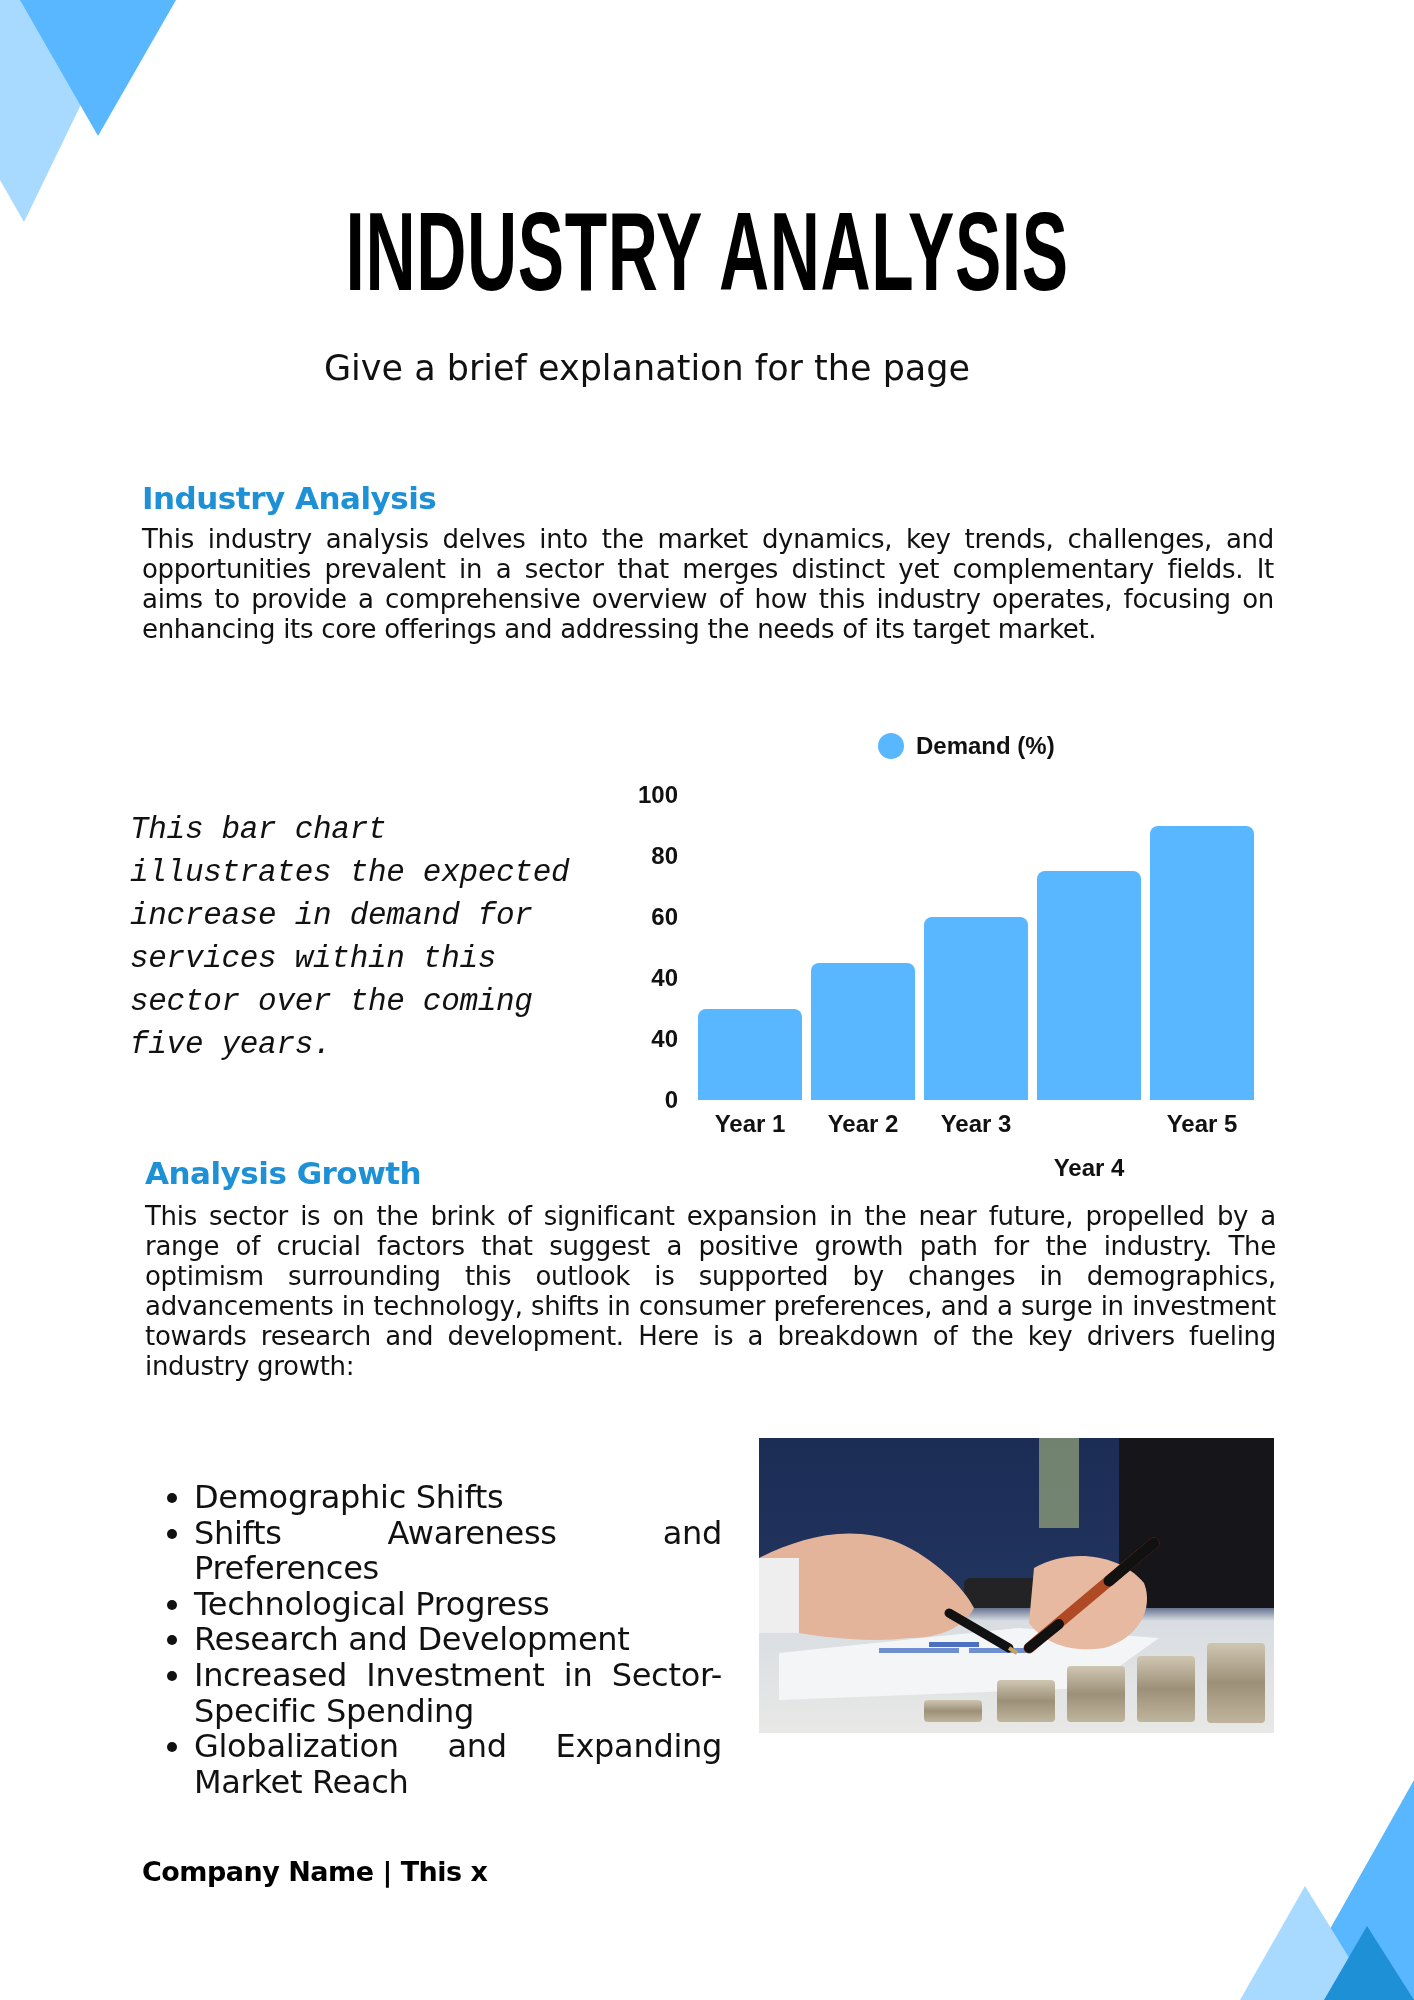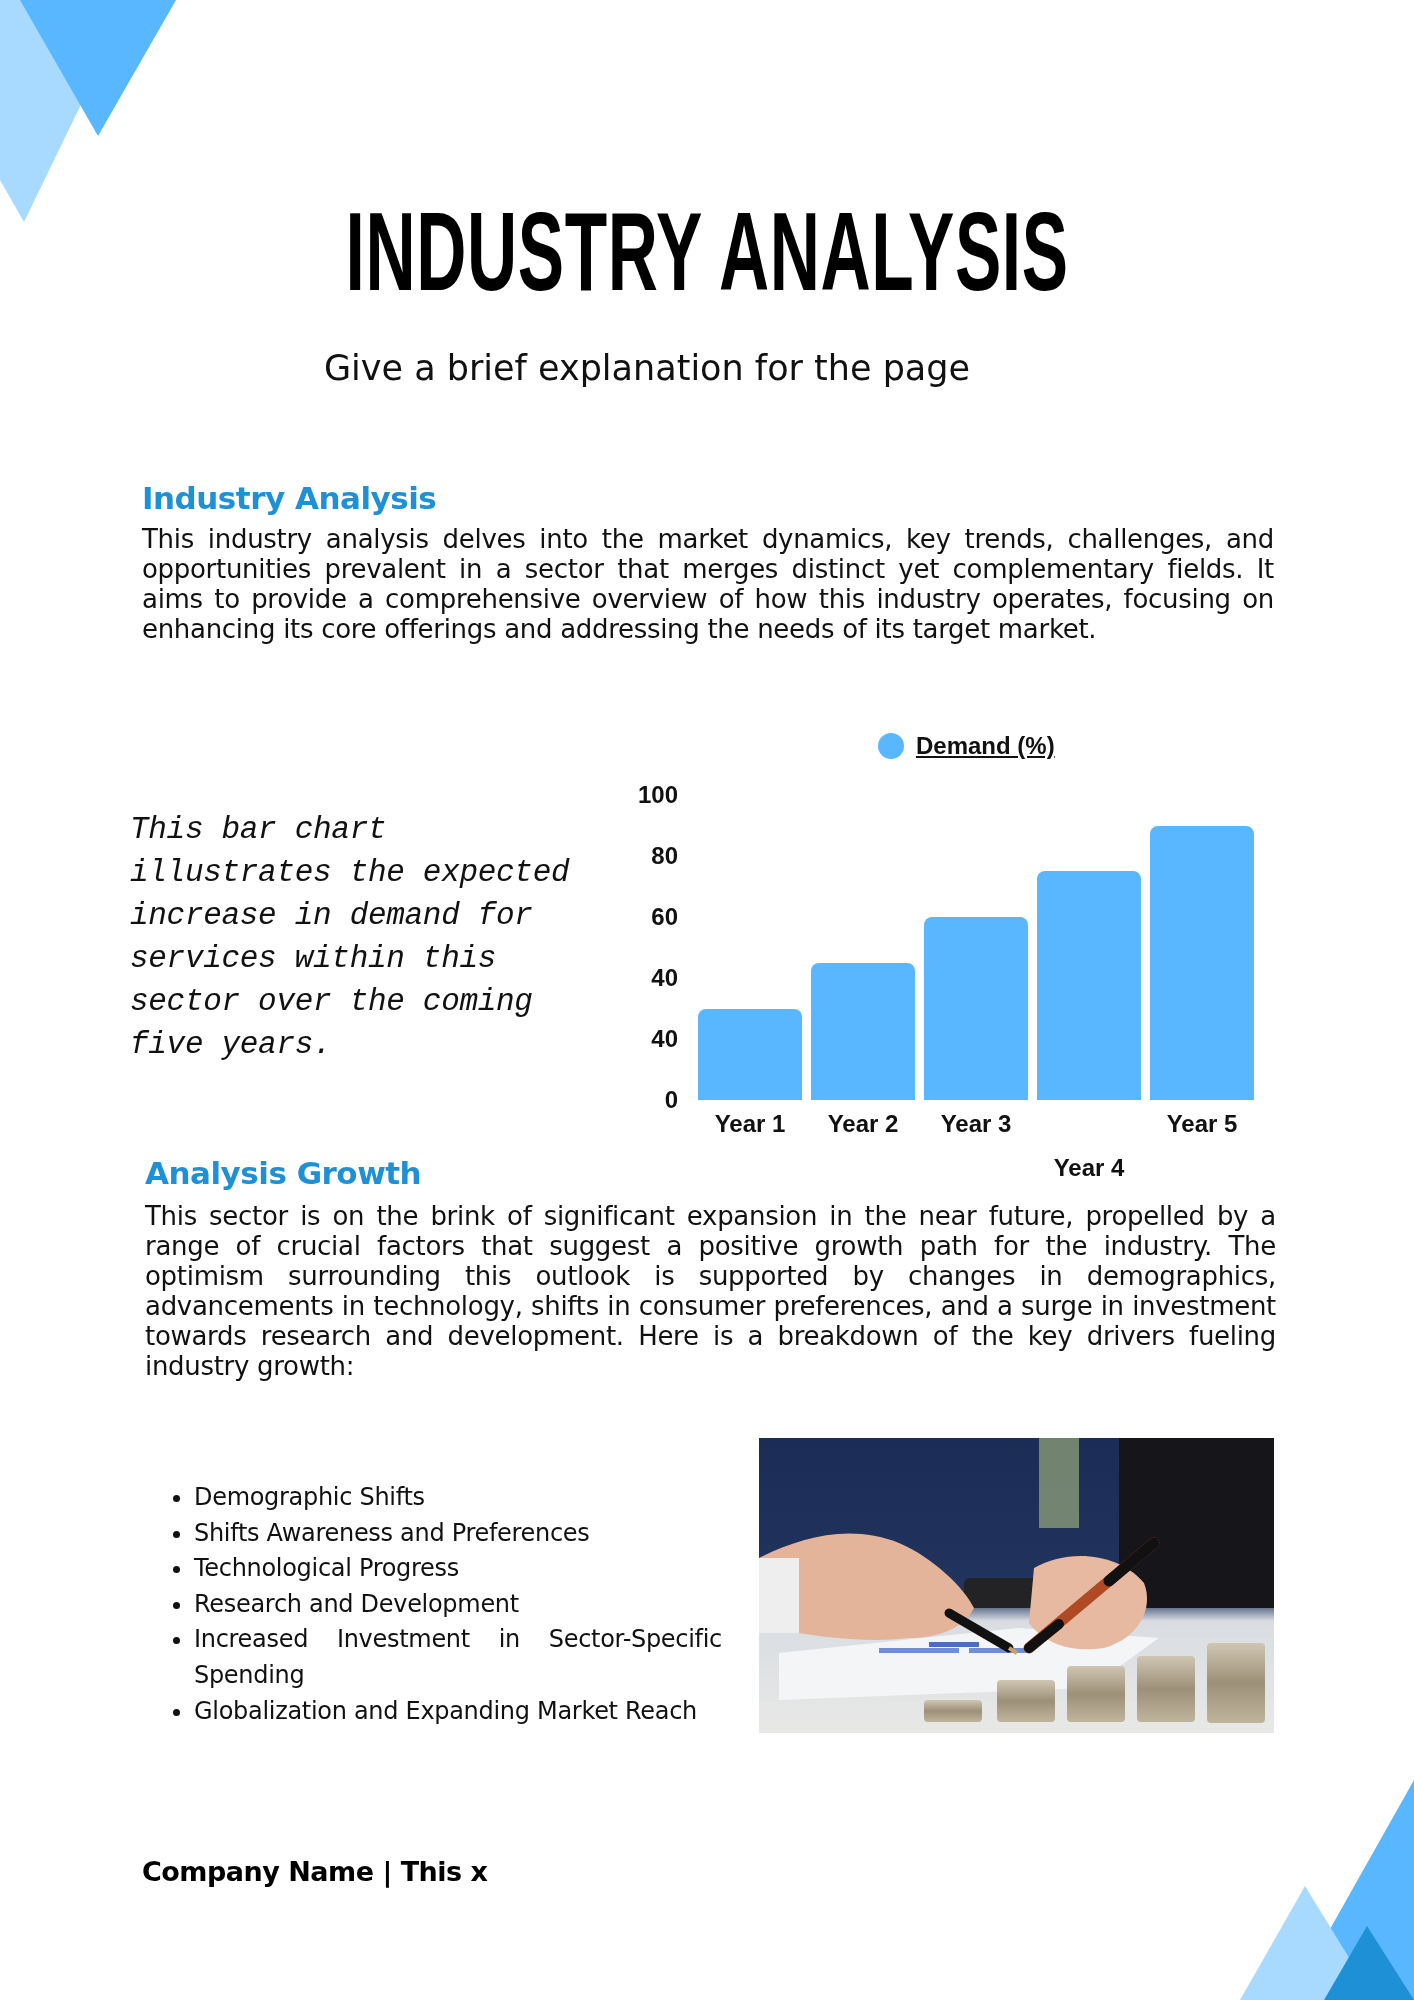--- a/index.html
+++ b/index.html
@@ -15,28 +15,28 @@
   .h2 { position:absolute; font-family:"DejaVu Sans", sans-serif; font-weight:bold;
         font-size:31px; color:#1e90d6; letter-spacing:-0.5px; }
   .para { position:absolute; font-family:"DejaVu Sans", sans-serif; font-size:26px;
           line-height:30px; text-align:justify; color:#111; letter-spacing:-0.3px; }
   .caption { position:absolute; left:130px; width:444px; top:808px; text-align:left;
              font-family:Liberation Mono, monospace; font-style:italic; font-size:31px;
              line-height:43px; color:#111; letter-spacing:-0.3px; }
   .chart { position:absolute; left:620px; top:720px; width:660px; height:420px; }
   .legend { position:absolute; left:258px; top:12px; display:flex; align-items:center; gap:12px; }
   .legend-dot { width:26px; height:26px; border-radius:50%; }
-  .legend-text { font-family:"Liberation Sans", sans-serif; font-weight:bold; font-size:24px; color:#111;text-decoration:underline; }
+  .legend-text { font-family:"Liberation Sans", sans-serif; font-weight:bold; font-size:24px; color:#111; }
   .ytick { position:absolute; left:0; width:58px; text-align:right;
            font-family:"Liberation Sans", sans-serif; font-weight:bold; font-size:24px; color:#111; line-height:24px; }
   .bar { position:absolute; border-radius:8px 8px 0 0; }
   .xtick { position:absolute; width:104px; text-align:center; top:390px;
            font-family:"Liberation Sans", sans-serif; font-weight:bold; font-size:24px; color:#111; }
   .list { position:absolute; left:146px; top:1480px; width:576px; margin:0; padding:0 0 0 48px;
-          font-family:"DejaVu Sans", sans-serif; font-size:24px; line-height:35.6px; text-align:justify;
+          font-family:"DejaVu Sans", sans-serif; font-size:32px; line-height:35.6px; text-align:justify;
           letter-spacing:-0.3px; color:#111; box-sizing:border-box; }
   .list li { padding-left:0; }
   .photo { position:absolute; left:759px; top:1438px; width:515px; height:295px; overflow:hidden; }
   .footer { position:absolute; left:142px; top:1856px; font-family:"DejaVu Sans", sans-serif;
             font-weight:bold; font-size:27px; color:#000; letter-spacing:-0.5px; }
 </style>
 </head>
 <body>
 
 <svg class="deco" style="left:0;top:0;" width="200" height="240" viewBox="0 0 200 240">

